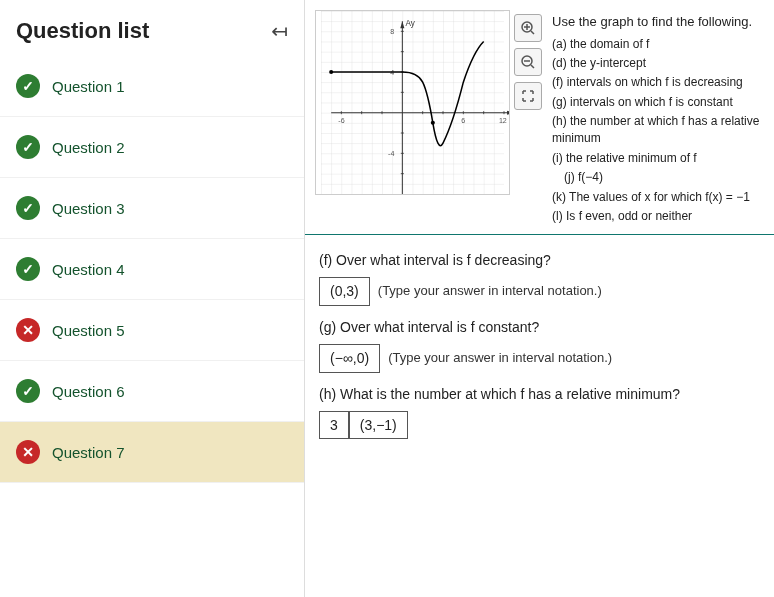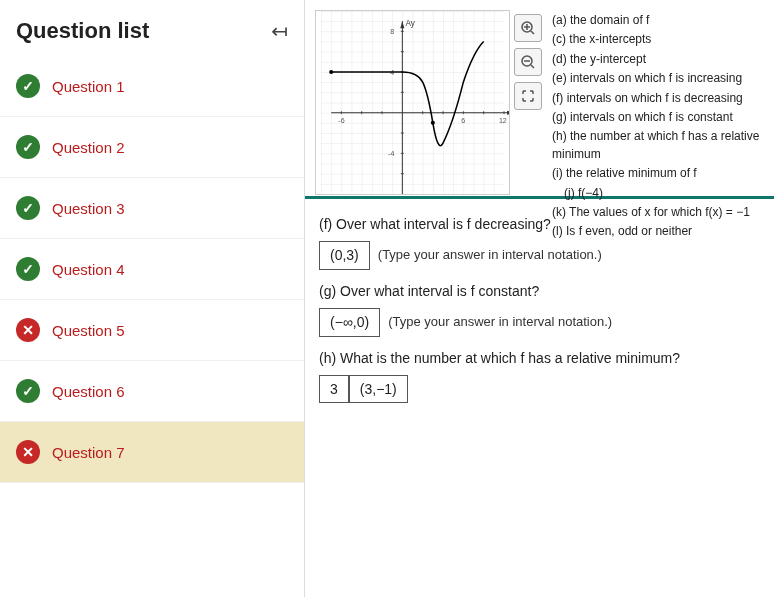--- a/index.html
+++ b/index.html
@@ -62,38 +62,38 @@
     .icon-check {
       background: #2e7d32;
       color: #fff;
     }
     .icon-x {
       background: #c62828;
       color: #fff;
     }
     .question-label {
       font-size: 15px;
-      color: #b91c1c;
+      color: #14532d;
     }
 
     
     .main {
       flex: 1;
       display: flex;
       flex-direction: column;
       overflow: hidden;
     }
 
     
     .top-panel {
       display: flex;
       padding: 10px 10px 6px 10px;
-      border-bottom: 3px solid #0f766e;
+      border-bottom: 1px solid #0f766e;
       gap: 10px;
-      height: 199px;
+      height: 235px;
     }
     .graph-area {
       display: flex;
       flex-direction: column;
       align-items: center;
       gap: 4px;
       flex-shrink: 0;
     }
     .graph-and-controls {
       display: flex;
@@ -290,24 +290,23 @@
           <div class="ctrl-btn">
             <svg width="14" height="14" viewBox="0 0 14 14">
                 <path d="M2,2 L5,2 M2,2 L2,5 M12,2 L9,2 M12,2 L12,5 M2,12 L5,12 M2,12 L2,9 M12,12 L9,12 M12,12 L12,9" fill="none" stroke="#555" stroke-width="1.5"></path>
               </svg>
           </div>
         </div>
       </div>
     </div>
 
     <div class="instructions" id="instructions-panel">
+    <p style="margin-bottom: 4px; font-weight: normal; font-size: 13px;">Use the graph to find the following.</p>
         <p style="font-size: 12px; line-height: 1.45;">(a) the domain of f</p>
-        <p style="font-size: 12px; line-height: 1.45;">(c) the x-intercepts</p>
         <p style="font-size: 12px; line-height: 1.45;">(d) the y-intercept</p>
-        <p style="font-size: 12px; line-height: 1.45;">(e) intervals on which f is increasing</p>
         <p style="font-size: 12px; line-height: 1.45;">(f) intervals on which f is decreasing</p>
         <p style="font-size: 12px; line-height: 1.45;">(g) intervals on which f is constant</p>
         <p style="font-size: 12px; line-height: 1.45;">(h) the number at which f has a relative minimum</p>
         <p style="font-size: 12px; line-height: 1.45;">(i) the relative minimum of f</p>
         <p style="font-size: 12px; line-height: 1.45; margin-left: 12px;">(j) f(−4)</p>
         <p style="font-size: 12px; line-height: 1.45;">(k) The values of x for which f(x) = −1</p>
         <p style="font-size: 12px; line-height: 1.45;">(l) Is f even, odd or neither</p>
       </div>
   </div>
 

